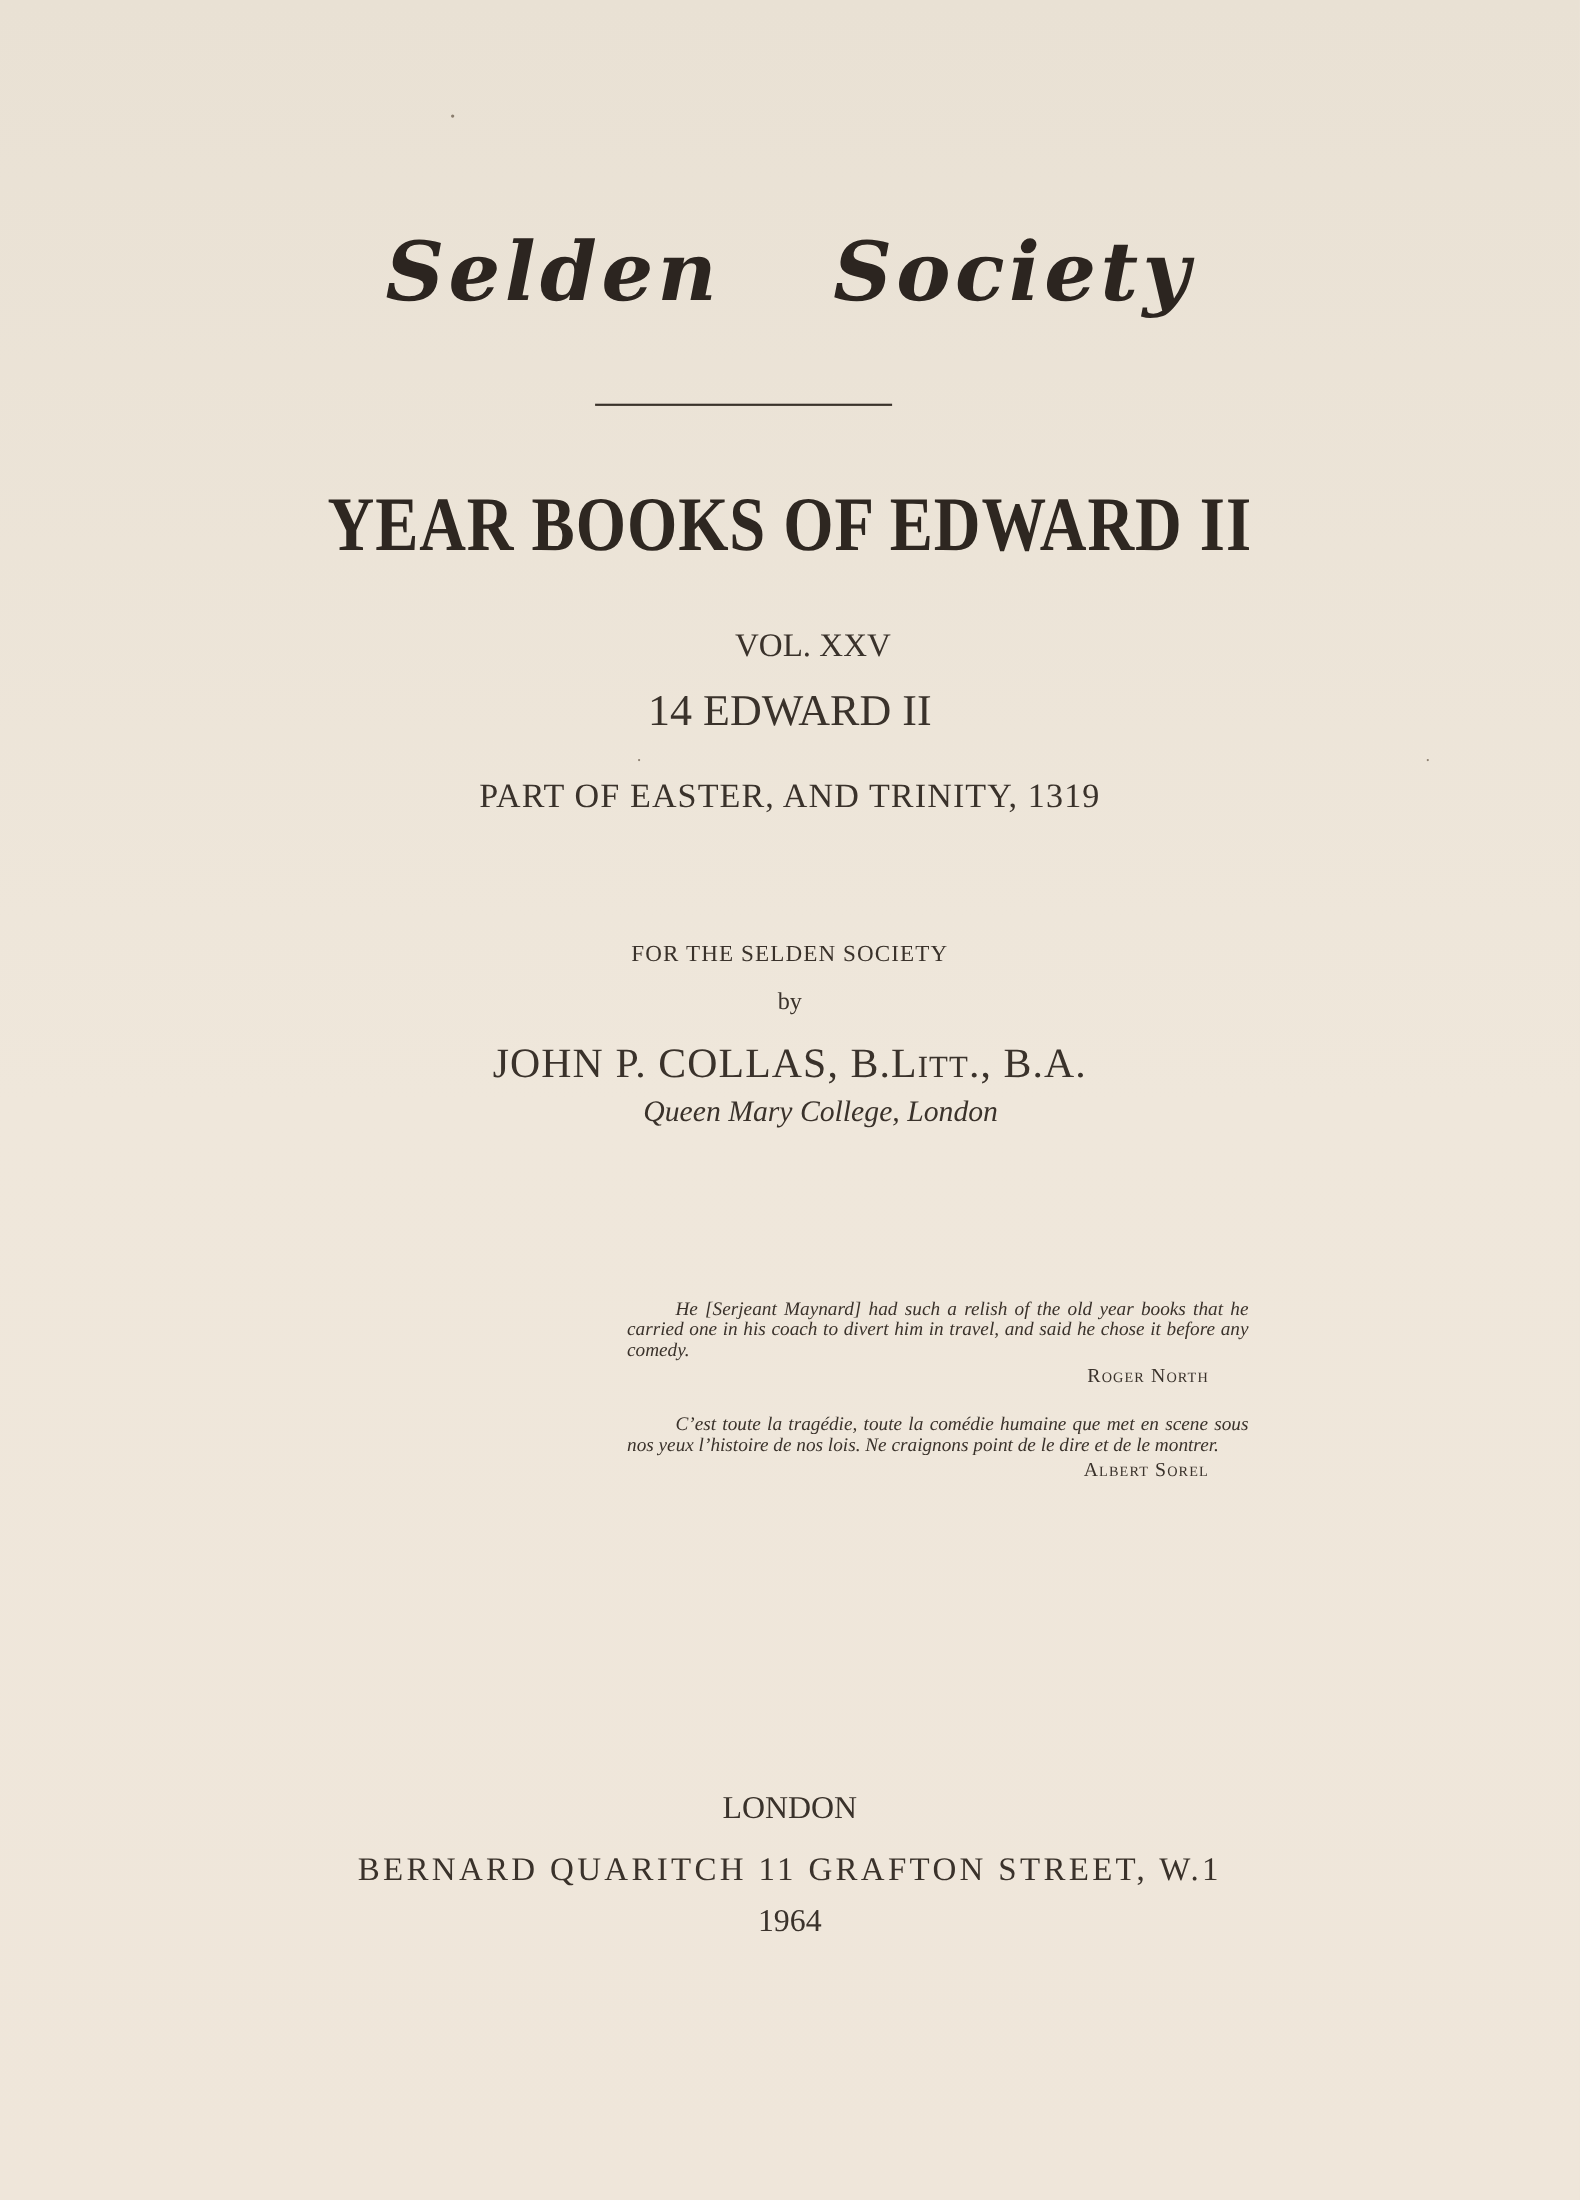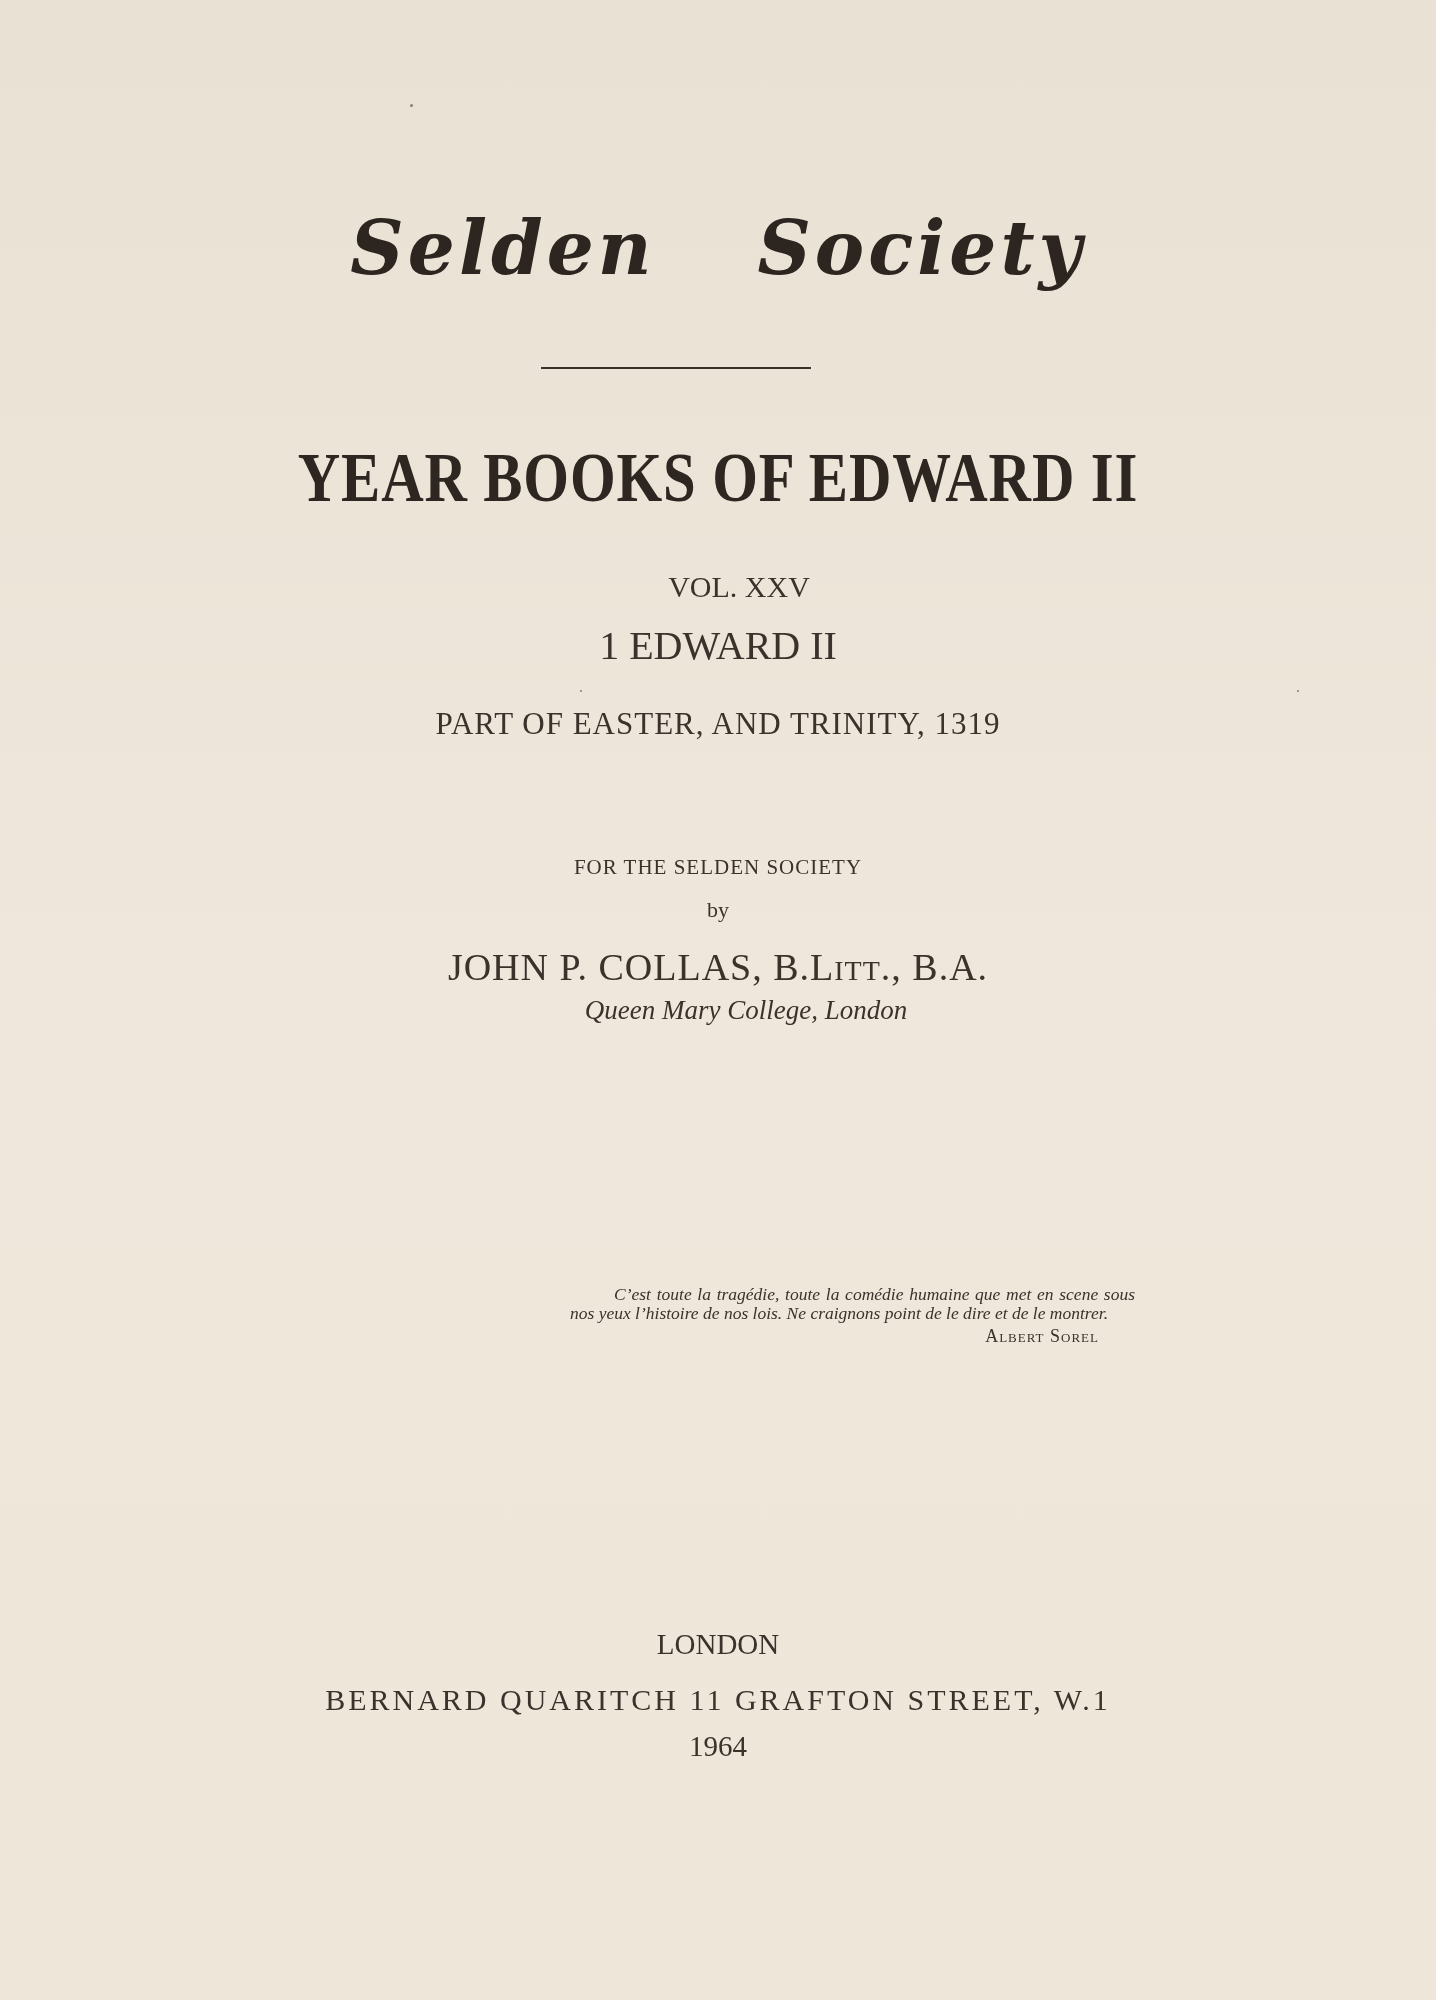--- a/index.html
+++ b/index.html
@@ -63,31 +63,35 @@
   <div class="center society">
     <span>Selden</span>
     <span>Society</span>
   </div>
 
   <div class="rule"></div>
 
   <div class="center main-title">YEAR BOOKS OF EDWARD II</div>
 
   <div class="center vol">VOL. XXV</div>
-  <div class="center reign">1 EDWARD II</div>
+  <div class="center reign">14 EDWARD II</div>
   <div class="center terms">PART OF EASTER, AND TRINITY, 1319</div>
 
   <div class="center for-soc">FOR THE SELDEN SOCIETY</div>
   <div class="center by">by</div>
 
   <div class="center editor">
     <span>JOHN P. COLLAS, </span><span>B.L</span><span class="sc">ITT</span><span>., B.A.</span>
   </div>
   <div class="center affil">Queen Mary College, London</div>
 
+  <div class="epigraph ep1">
+    <p>He [Serjeant Maynard] had such a relish of the old year books that he carried one in his coach to divert him in travel, and said he chose it before any comedy.</p>
+    <div class="attr">Roger North</div>
+  </div>
 
   <div class="epigraph ep2">
     <p>C’est toute la tragédie, toute la comédie humaine que met en scene sous nos yeux l’histoire de nos lois.  Ne craignons point de le dire et de le montrer.</p>
     <div class="attr">Albert Sorel</div>
   </div>
 
   <div class="center imprint-city">LONDON</div>
   <div class="center imprint-pub">BERNARD QUARITCH 11 GRAFTON STREET, W.1</div>
   <div class="center imprint-year">1964</div>
 

